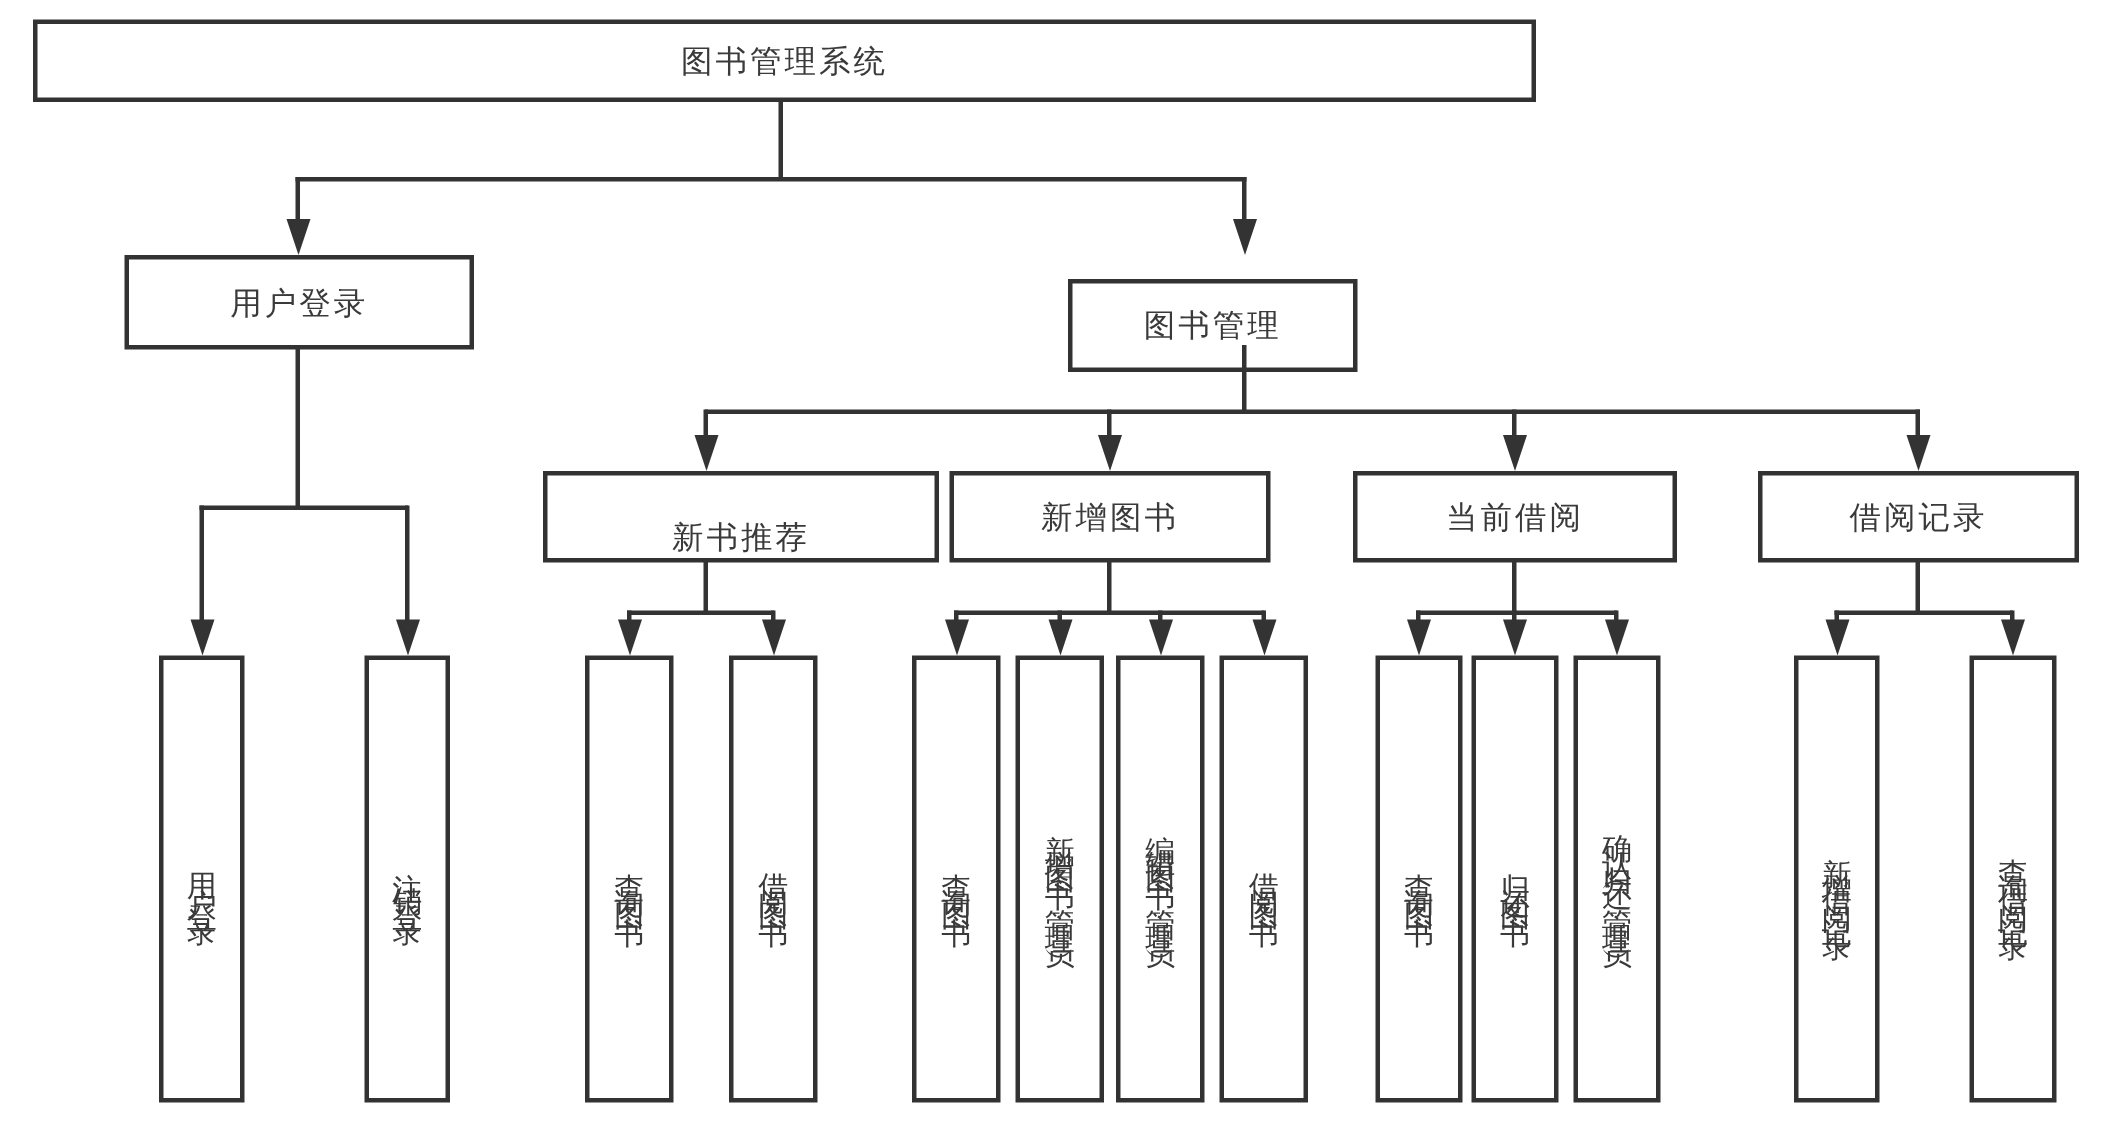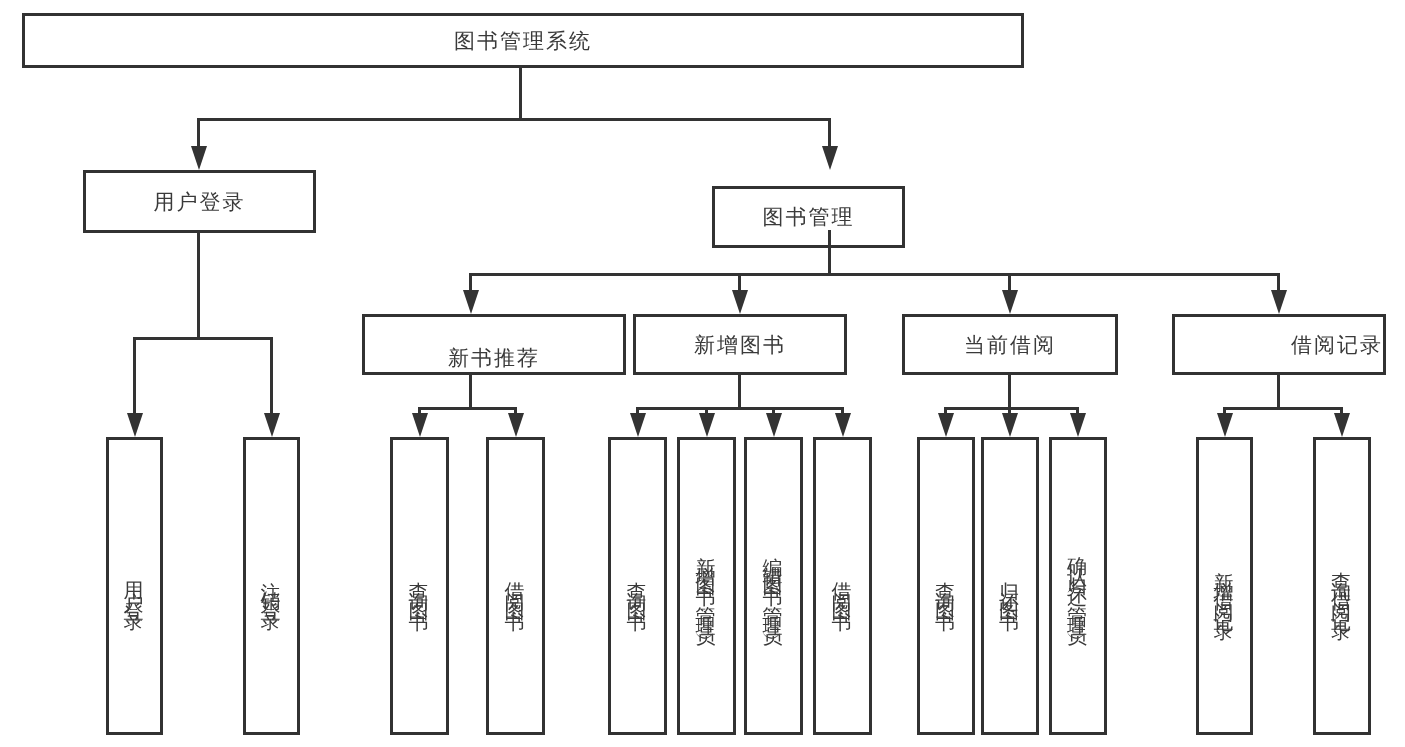--- a/index.html
+++ b/index.html
@@ -117,21 +117,21 @@
 
   <div class="box" style="left:362px; top:314px; width:264px; height:61px;align-items:flex-end;">
     <span class="hlabel">新书推荐</span>
   </div>
   <div class="box" style="left:633px; top:314px; width:214px; height:61px;">
     <span class="hlabel">新增图书</span>
   </div>
   <div class="box" style="left:902px; top:314px; width:216px; height:61px;">
     <span class="hlabel">当前借阅</span>
   </div>
-  <div class="box" style="left:1172px; top:314px; width:214px; height:61px;justify-content:flex-end;">
+  <div class="box" style="left:1172px; top:314px; width:214px; height:61px;">
     <span class="hlabel">借阅记录</span>
   </div>
 
   <div class="vline" style="left:469px; top:373px; height:36px;"></div>
   <div class="hline" style="left:418px; top:407px; width:98px;"></div>
   <div class="drop" style="left:418px; top:407px; height:8px;"></div>
   <div class="drop" style="left:514px; top:407px; height:8px;"></div>
 
   <div class="vline" style="left:738px; top:373px; height:36px;"></div>
   <div class="hline" style="left:636px; top:407px; width:207px;"></div>

